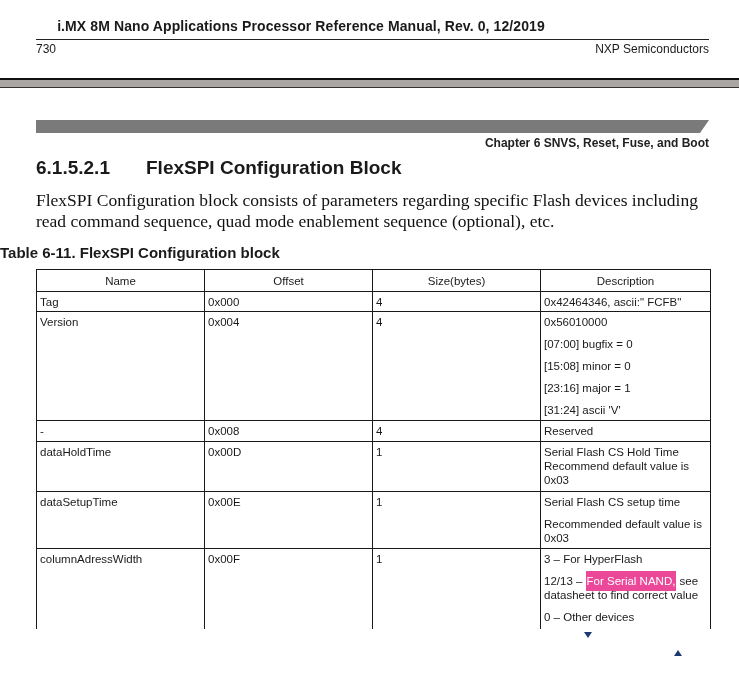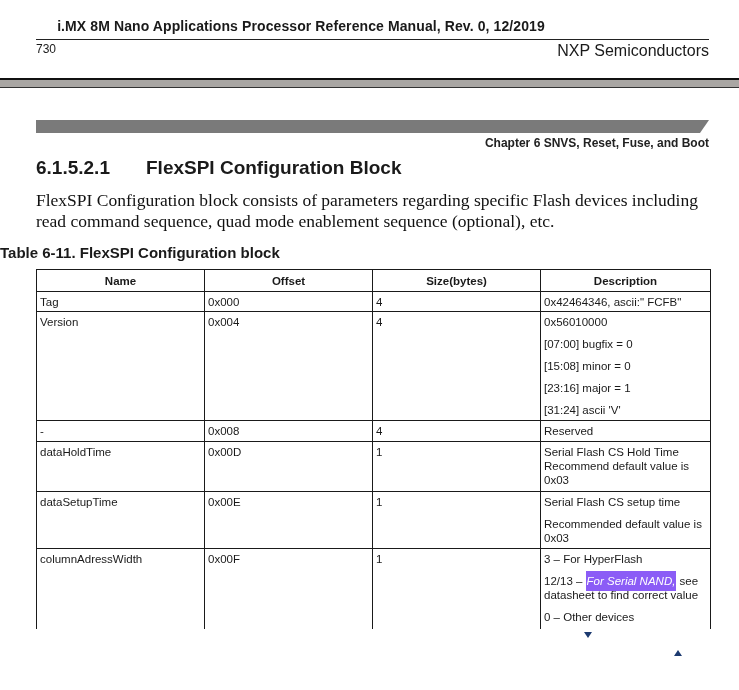--- a/index.html
+++ b/index.html
@@ -5,21 +5,21 @@
   * { box-sizing: border-box; margin: 0; padding: 0; }
   html, body { width: 739px; height: 690px; overflow: hidden; background: #ffffff; }
   body { position: relative; font-family: "Liberation Sans", sans-serif; color: #1a1a1a; }
 
   .running-title {
     position: absolute; left: 0; top: 18px; width: 602px; text-align: center;
     font-size: 14px; font-weight: bold; letter-spacing: 0.1px;
   }
   .header-rule { position: absolute; left: 36px; top: 39px; width: 673px; height: 1px; background: #222; }
   .page-number { position: absolute; left: 36px; top: 42px; font-size: 12px; }
-  .company { position: absolute; right: 30px; top: 42px; font-size: 16px; }
+  .company { position: absolute; right: 30px; top: 42px; font-size: 12px; }
 
   .page-break {
     position: absolute; left: 0; top: 78px; width: 739px; height: 10px;
     background: #a9a6a3; border-top: 2px solid #111; border-bottom: 1px solid #333;
   }
 
   .chapter-banner {
     position: absolute; left: 36px; top: 120px; width: 673px; height: 13px;
     background: #7a7a7a;
     clip-path: polygon(0 0, 100% 0, calc(100% - 9px) 100%, 0 100%);
@@ -47,27 +47,27 @@
     position: absolute; left: 36px; top: 269px; width: 674px;
     border-collapse: collapse; table-layout: fixed; font-size: 11.5px;
   }
   table.cfg col.c1 { width: 168px; }
   table.cfg col.c2 { width: 168px; }
   table.cfg col.c3 { width: 168px; }
   table.cfg col.c4 { width: 170px; }
   table.cfg th, table.cfg td {
     border: 1px solid #1a1a1a; vertical-align: top; padding: 3px 3px 2px 3px; line-height: 14px;
   }
-  table.cfg th { font-weight: bold; text-align: center; height: 22px; padding-top: 4px; margin-left: 44px; }
+  table.cfg th { font-weight: normal; text-align: center; height: 22px; padding-top: 4px; margin-left: 44px; }
   table.cfg tr.last td { border-bottom: none; }
   .desc-line { display: block; margin-bottom: 8px; }
   .desc-line:last-child { margin-bottom: 0; }
   .desc-wrap { display: block; line-height: 14px; }
   .sel {
-    background: #8b5cf6; color: #ffffff; padding: 4px 1px; font-style: italic;
+    background: #ec4899; color: #ffffff; padding: 4px 1px;
   }
   .handle-top {
     position: absolute; left: 584px; top: 632px; width: 0; height: 0;
     border-left: 4px solid transparent; border-right: 4px solid transparent;
     border-top: 6px solid #1c3a70;
   }
   .handle-bottom {
     position: absolute; left: 674px; top: 650px; width: 0; height: 0;
     border-left: 4px solid transparent; border-right: 4px solid transparent;
     border-bottom: 6px solid #1c3a70;

